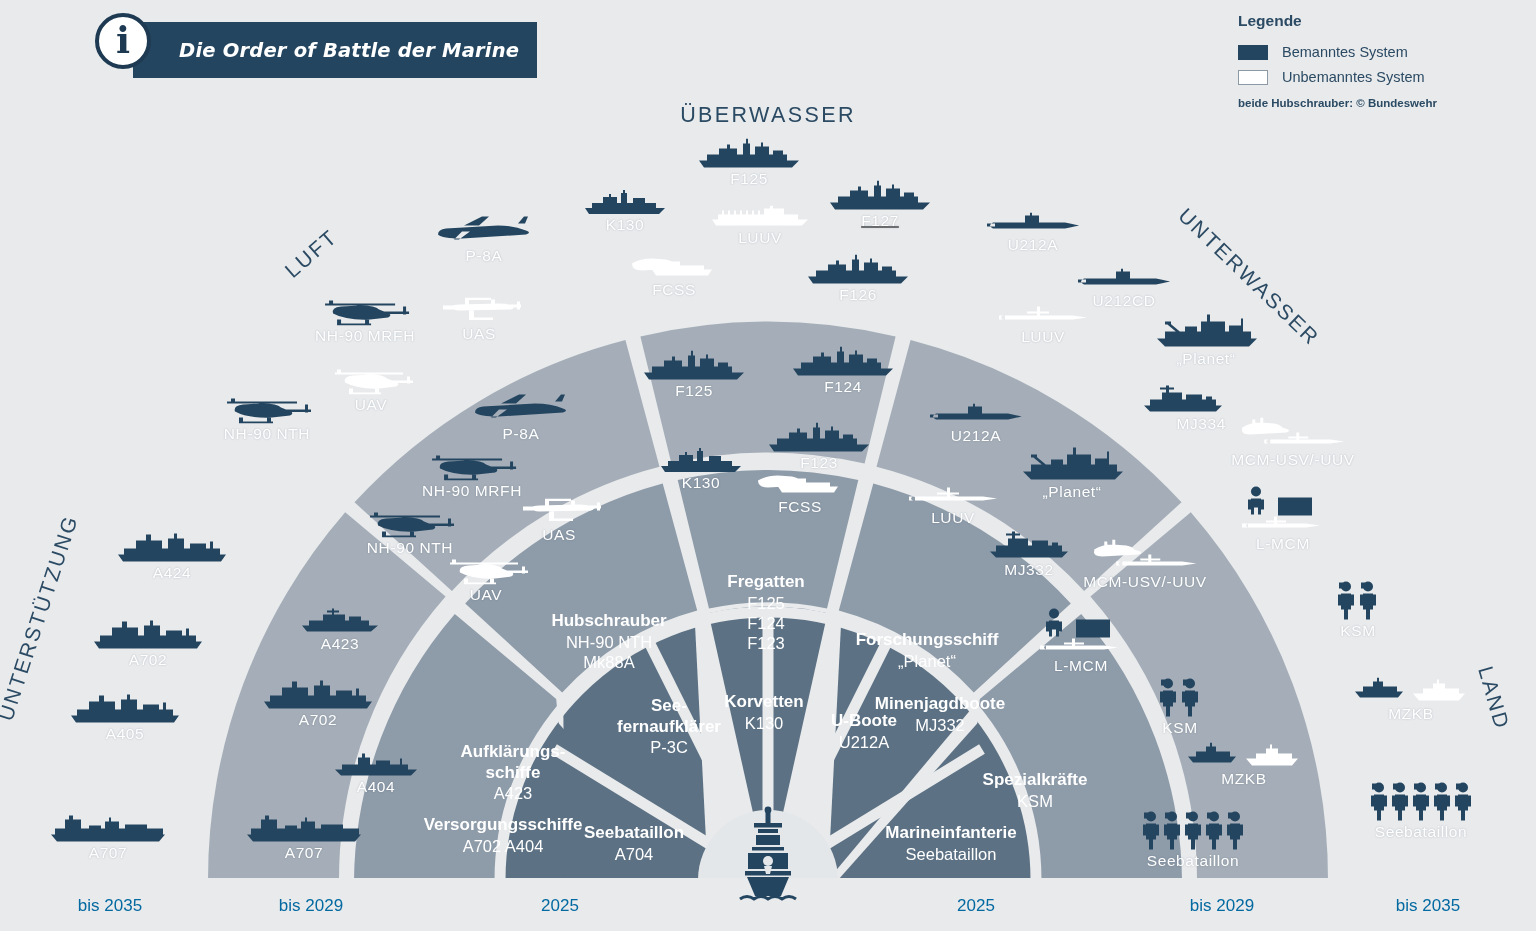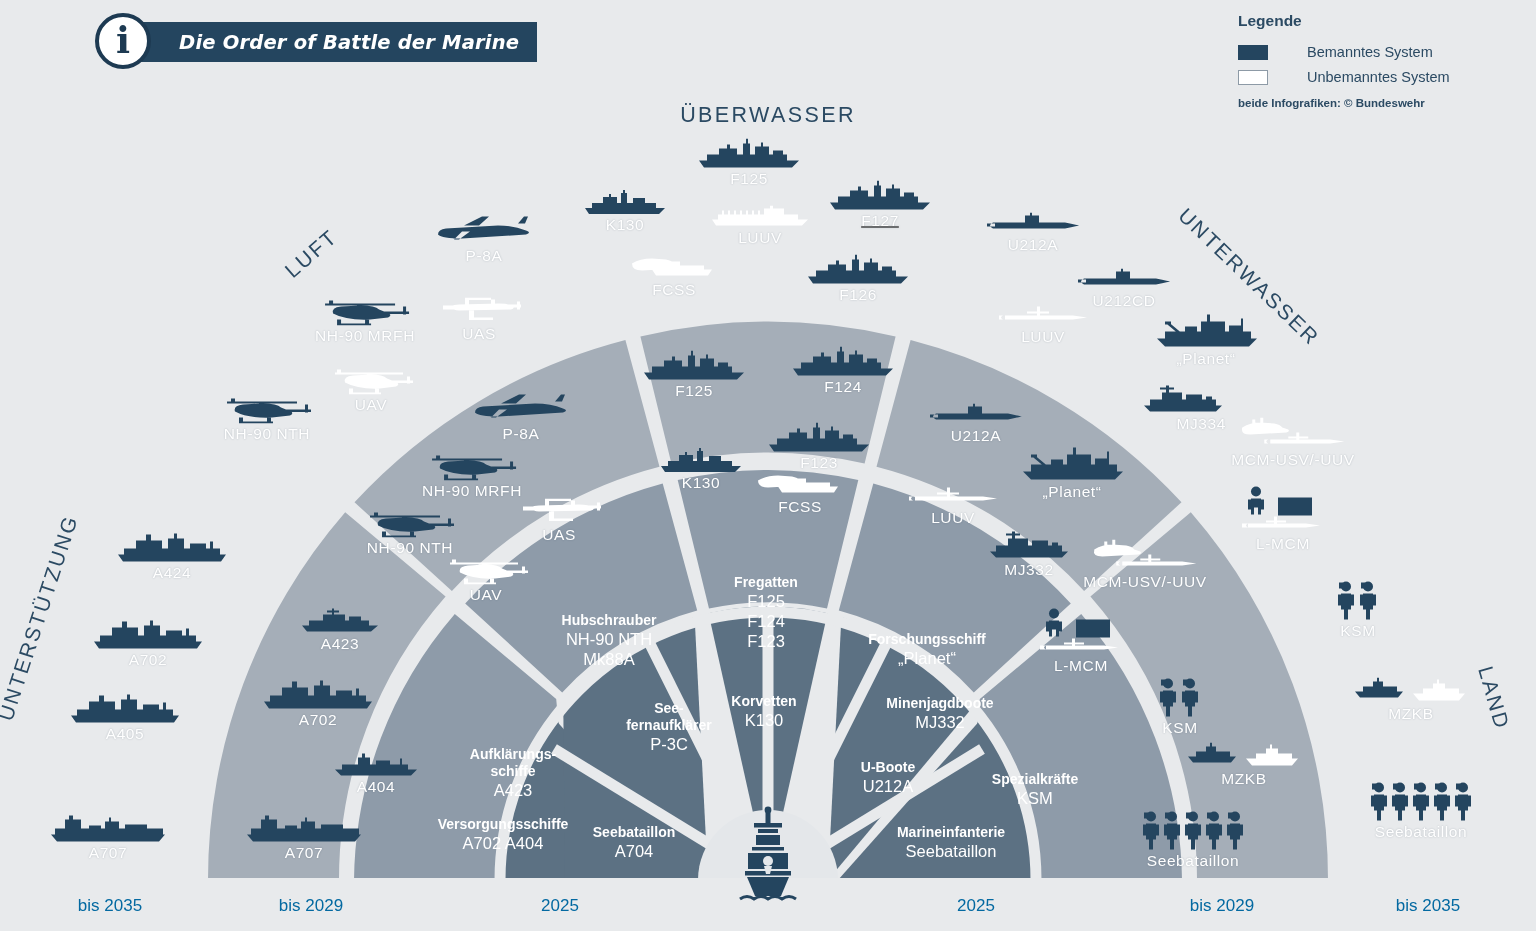--- a/index.html
+++ b/index.html
@@ -8,21 +8,21 @@
     background:#e8eaec;
     font-family:"Liberation Sans", sans-serif;
     overflow:hidden;
     position:relative;
   }
   #root{position:relative;width:1536px;height:931px;}
 
   
   .title-badge{
     position:absolute;left:133px;top:22px;
-    height:40px;background:#24455f;
+    height:56px;background:#24455f;
     display:flex;align-items:center;
     padding:0 18px 0 46px;
     box-sizing:border-box;
   }
   .title-badge .t{
     color:#ffffff;font-size:19.5px;font-style:italic;font-weight:bold;
     letter-spacing:.2px;white-space:nowrap;
     font-family:"DejaVu Sans", sans-serif;
   }
   .info-circle{
@@ -31,21 +31,21 @@
     display:flex;align-items:center;justify-content:center;
   }
   .info-circle .i{
     color:#1d3a52;font-size:37px;font-weight:bold;line-height:1;
     font-family:"DejaVu Serif", serif;margin-top:-2px;
   }
 
   
   .legend{position:absolute;left:1238px;top:12px;width:290px;}
   .legend-title{font-size:15.5px;font-weight:bold;color:#2b4a63;margin-bottom:14px;}
-  .legend-row{display:flex;align-items:center;margin-bottom:9px;gap:25px;}
+  .legend-row{display:flex;align-items:center;margin-bottom:9px;}
   .swatch{width:30px;height:15px;margin-right:14px;flex:0 0 auto;}
   .swatch.manned{background:#24455f;}
   .swatch.unmanned{background:#ffffff;border:1px solid #8d9aa6;box-sizing:border-box;}
   .legend-label{font-size:14.5px;color:#2b4a63;}
   .legend-credit{font-size:11.5px;font-weight:bold;color:#2b4a63;margin-top:12px;}
 
   
   #wheel{position:absolute;left:0;top:0;width:1536px;height:931px;}
 
   .seg-outer{fill:#a5aeb8;}
@@ -70,21 +70,21 @@
     color:#ffffff;font-size:15.5px;letter-spacing:.6px;display:block;margin-top:1px;
     text-shadow:0 0 2px rgba(40,60,80,.28);
   }
   .item .ico{display:block;margin:0 auto;}
 
   
   .core-txt{
     position:absolute;transform:translate(-50%,-50%);
     text-align:center;color:#ffffff;white-space:nowrap;line-height:1.22;
   }
-  .core-txt .hd{font-size:14px;font-weight:bold;display:block;}
+  .core-txt .hd{font-size:17px;font-weight:bold;display:block;}
   .core-txt .sub{font-size:16.5px;display:block;}
 
   
   .year{
     position:absolute;transform:translateX(-50%);
     color:#0369a1;font-size:17px;top:896px;white-space:nowrap;
   }
 
   
   .emblem{position:absolute;left:768px;top:856px;transform:translate(-50%,-50%);}
@@ -158,21 +158,21 @@
   <div class="legend">
     <div class="legend-title">Legende</div>
     <div class="legend-row">
       <span class="swatch manned"></span>
       <span class="legend-label">Bemanntes System</span>
     </div>
     <div class="legend-row">
       <span class="swatch unmanned"></span>
       <span class="legend-label">Unbemanntes System</span>
     </div>
-    <div class="legend-credit">beide Infografiken: © Bundeswehr</div>
+    <div class="legend-credit">beide Hubschrauber: © Bundeswehr</div>
   </div>
 
   <div id="items-layer">
       <div class="item" style="left: 484px; top: 240px;"><span><svg class="ico" width="100" height="30" viewBox="0 0 100 30">
             <path fill="#24455f" d="M4 19 q0 -5 8 -6 l52 -3 q16 0 28 5 q6 2 0 4 l-64 4 q-20 0 -24 -4 z M30 10 l18 -9 h7 l-10 9 z M28 16 l-8 8 h5 l11 -8 z M84 8 l6 -7 h4 l-3 7 z"></path>
           </svg></span><span class="lab">P-8A</span></div>
       <div class="item" style="left: 365px; top: 322px;"><span><svg class="ico" width="96" height="26" viewBox="0 0 96 26">
             <path fill="#24455f" d="M16 14 q-2 -6 8 -7 l20 -1 q14 0 18 4 l10 4 q3 2 -1 4 l-18 2 q-24 1 -37 -6 z M60 12 h32 v2.5 h-32 z M86 7 h3 v8 h-3 z M8 4 h70 v2 h-70 z M40 4 h3 v6 h-3 z M12 1 h4 v5 h-4 z M20 20 h4 v5 h-4 z M48 20 h4 v5 h-4 z M20 24 h34 v2 h-34 z"></path>
           </svg></span><span class="lab">NH-90 MRFH</span></div>
       <div class="item" style="left: 479px; top: 320px;"><span><svg class="ico" width="96" height="26" viewBox="0 0 96 26">
@@ -415,21 +415,21 @@
       <div class="core-txt" style="left: 766px; top: 613px;">
         <span class="hd">Fregatten</span>
         <span class="sub">F125</span>
         <span class="sub">F124</span>
         <span class="sub">F123</span>
       </div>
       <div class="core-txt" style="left: 764px; top: 712px;">
         <span class="hd">Korvetten</span>
         <span class="sub">K130</span>
       </div>
-      <div class="core-txt" style="left: 864px; top: 778px; margin-left: 24px;">
+      <div class="core-txt" style="left: 864px; top: 731px;">
         <span class="hd">U-Boote</span>
         <span class="sub">U212A</span>
       </div>
       <div class="core-txt" style="left: 927px; top: 650px;">
         <span class="hd">Forschungsschiff</span>
         <span class="sub">„Planet“</span>
       </div>
       <div class="core-txt" style="left: 940px; top: 714px;">
         <span class="hd">Minenjagdboote</span>
         <span class="sub">MJ332</span>

